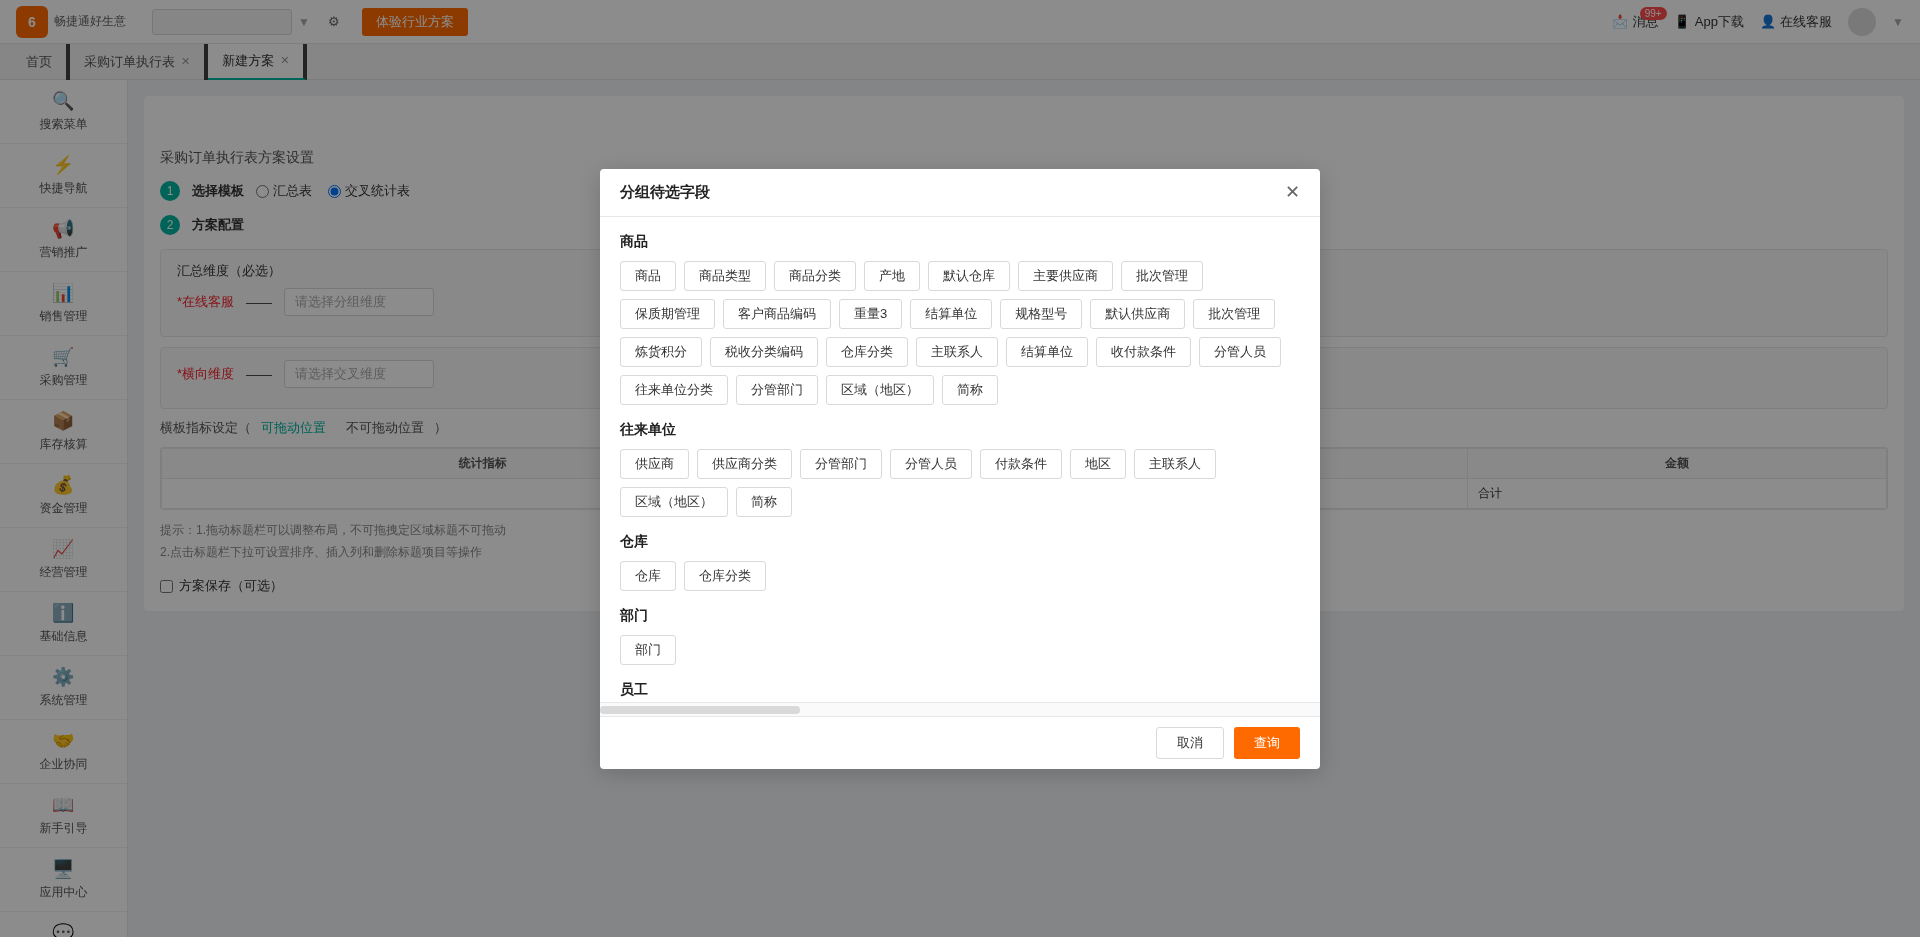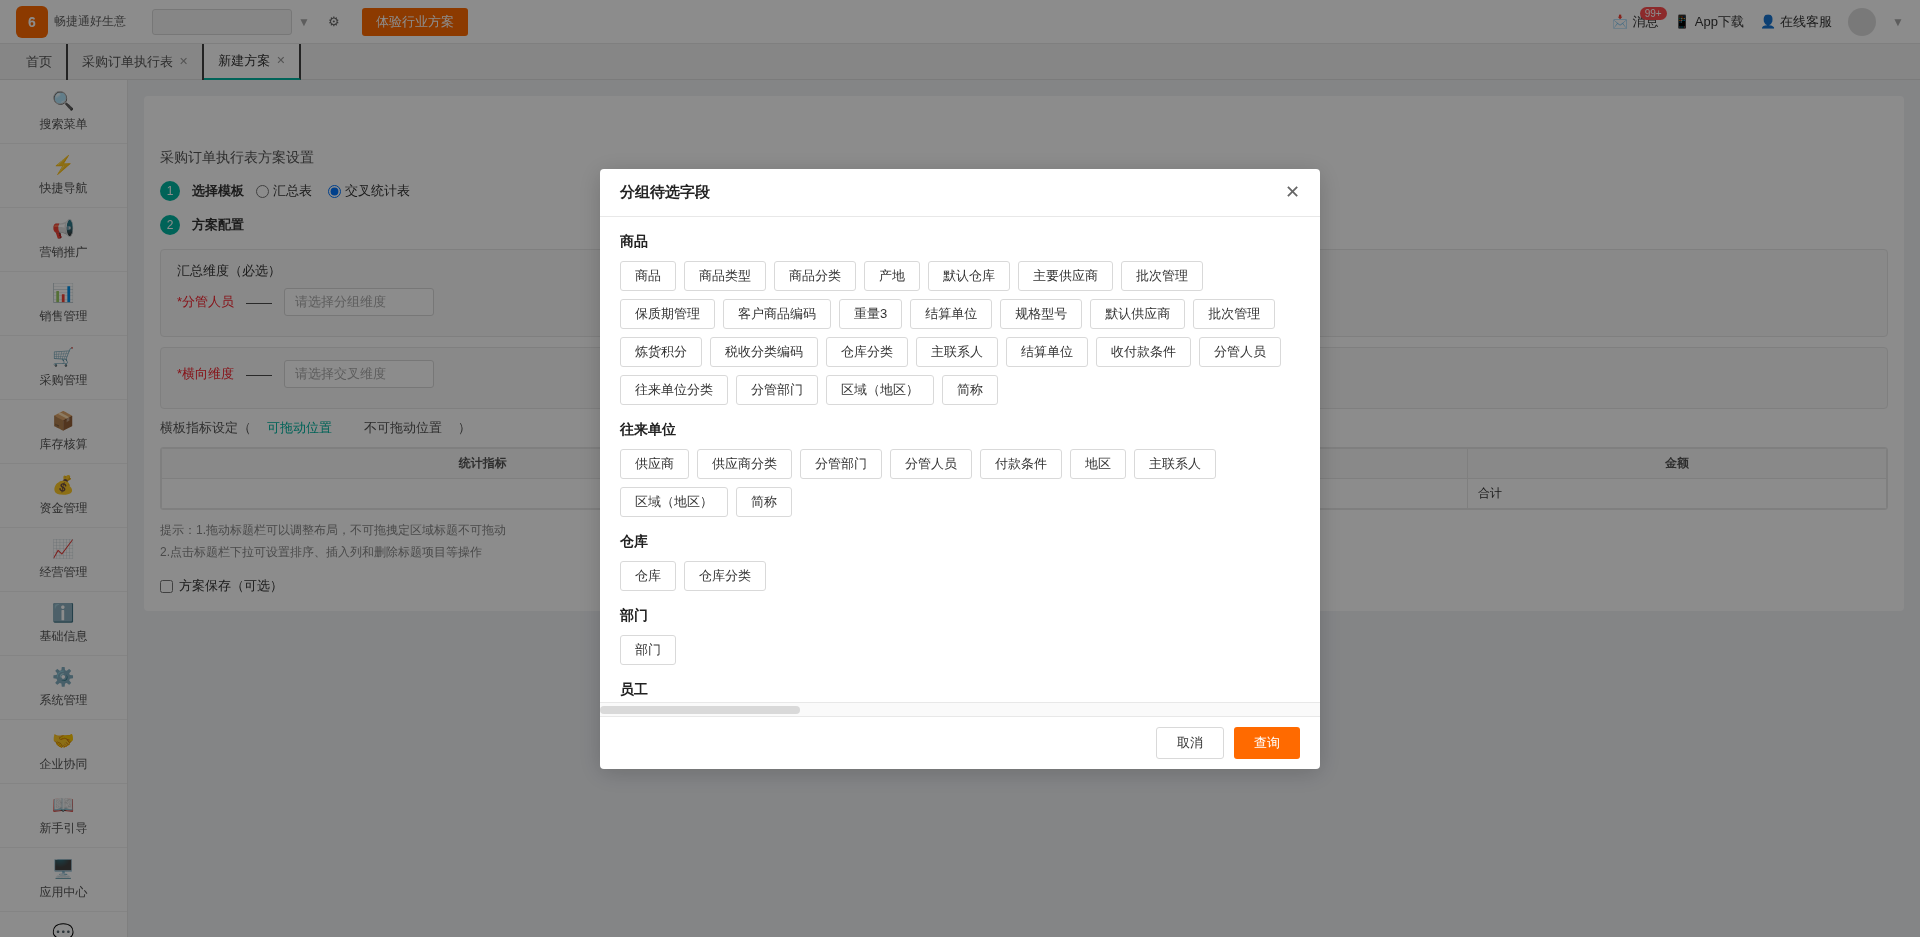--- a/index.html
+++ b/index.html
@@ -114,21 +114,21 @@
       gap: 0;
     }
     .tab-item {
       height: 36px;
       display: flex;
       align-items: center;
       padding: 0 14px;
       font-size: 13px;
       cursor: pointer;
       color: #555;
-      border-right: 2px solid #404040;
+      border-right: 4px solid #404040;
       gap: 6px;
     }
     .tab-item.active {
       background: #fff;
       color: #333;
       border-bottom: 2px solid #00b4a0;
     }
     .tab-item .tab-close {
       font-size: 11px;
       color: #999;
@@ -328,21 +328,21 @@
       border: 1px solid #d9d9d9;
       border-radius: 3px;
       padding: 4px 10px;
       font-size: 13px;
       color: #aaa;
       background: #fff;
       min-width: 150px;
     }
     .toolbar-row {
       display: flex;
-      gap: 16px;
+      gap: 10px;
       margin-bottom: 10px;
       font-size: 13px;
       color: #555;
     }
     .stats-table {
       border: 1px solid #e8e8e8;
       border-radius: 3px;
       overflow: hidden;
     }
     .stats-table table {
@@ -507,21 +507,21 @@
       <div class="step-row">
         <div class="step-badge">2</div>
         <span class="step-label">方案配置</span>
       </div>
 
       <div class="config-section">
         <div class="config-row">
           <span>汇总维度（必选）</span>
         </div>
         <div class="config-row">
-          <span class="config-label">*分管人员</span>
+          <span class="config-label">*在线客服</span>
           <span>——</span>
           <div class="config-select">
             <span>请选择分组维度</span>
           </div>
         </div>
       </div>
 
       <div class="config-section">
         <div class="config-row">
           <span class="config-label">*横向维度</span>

